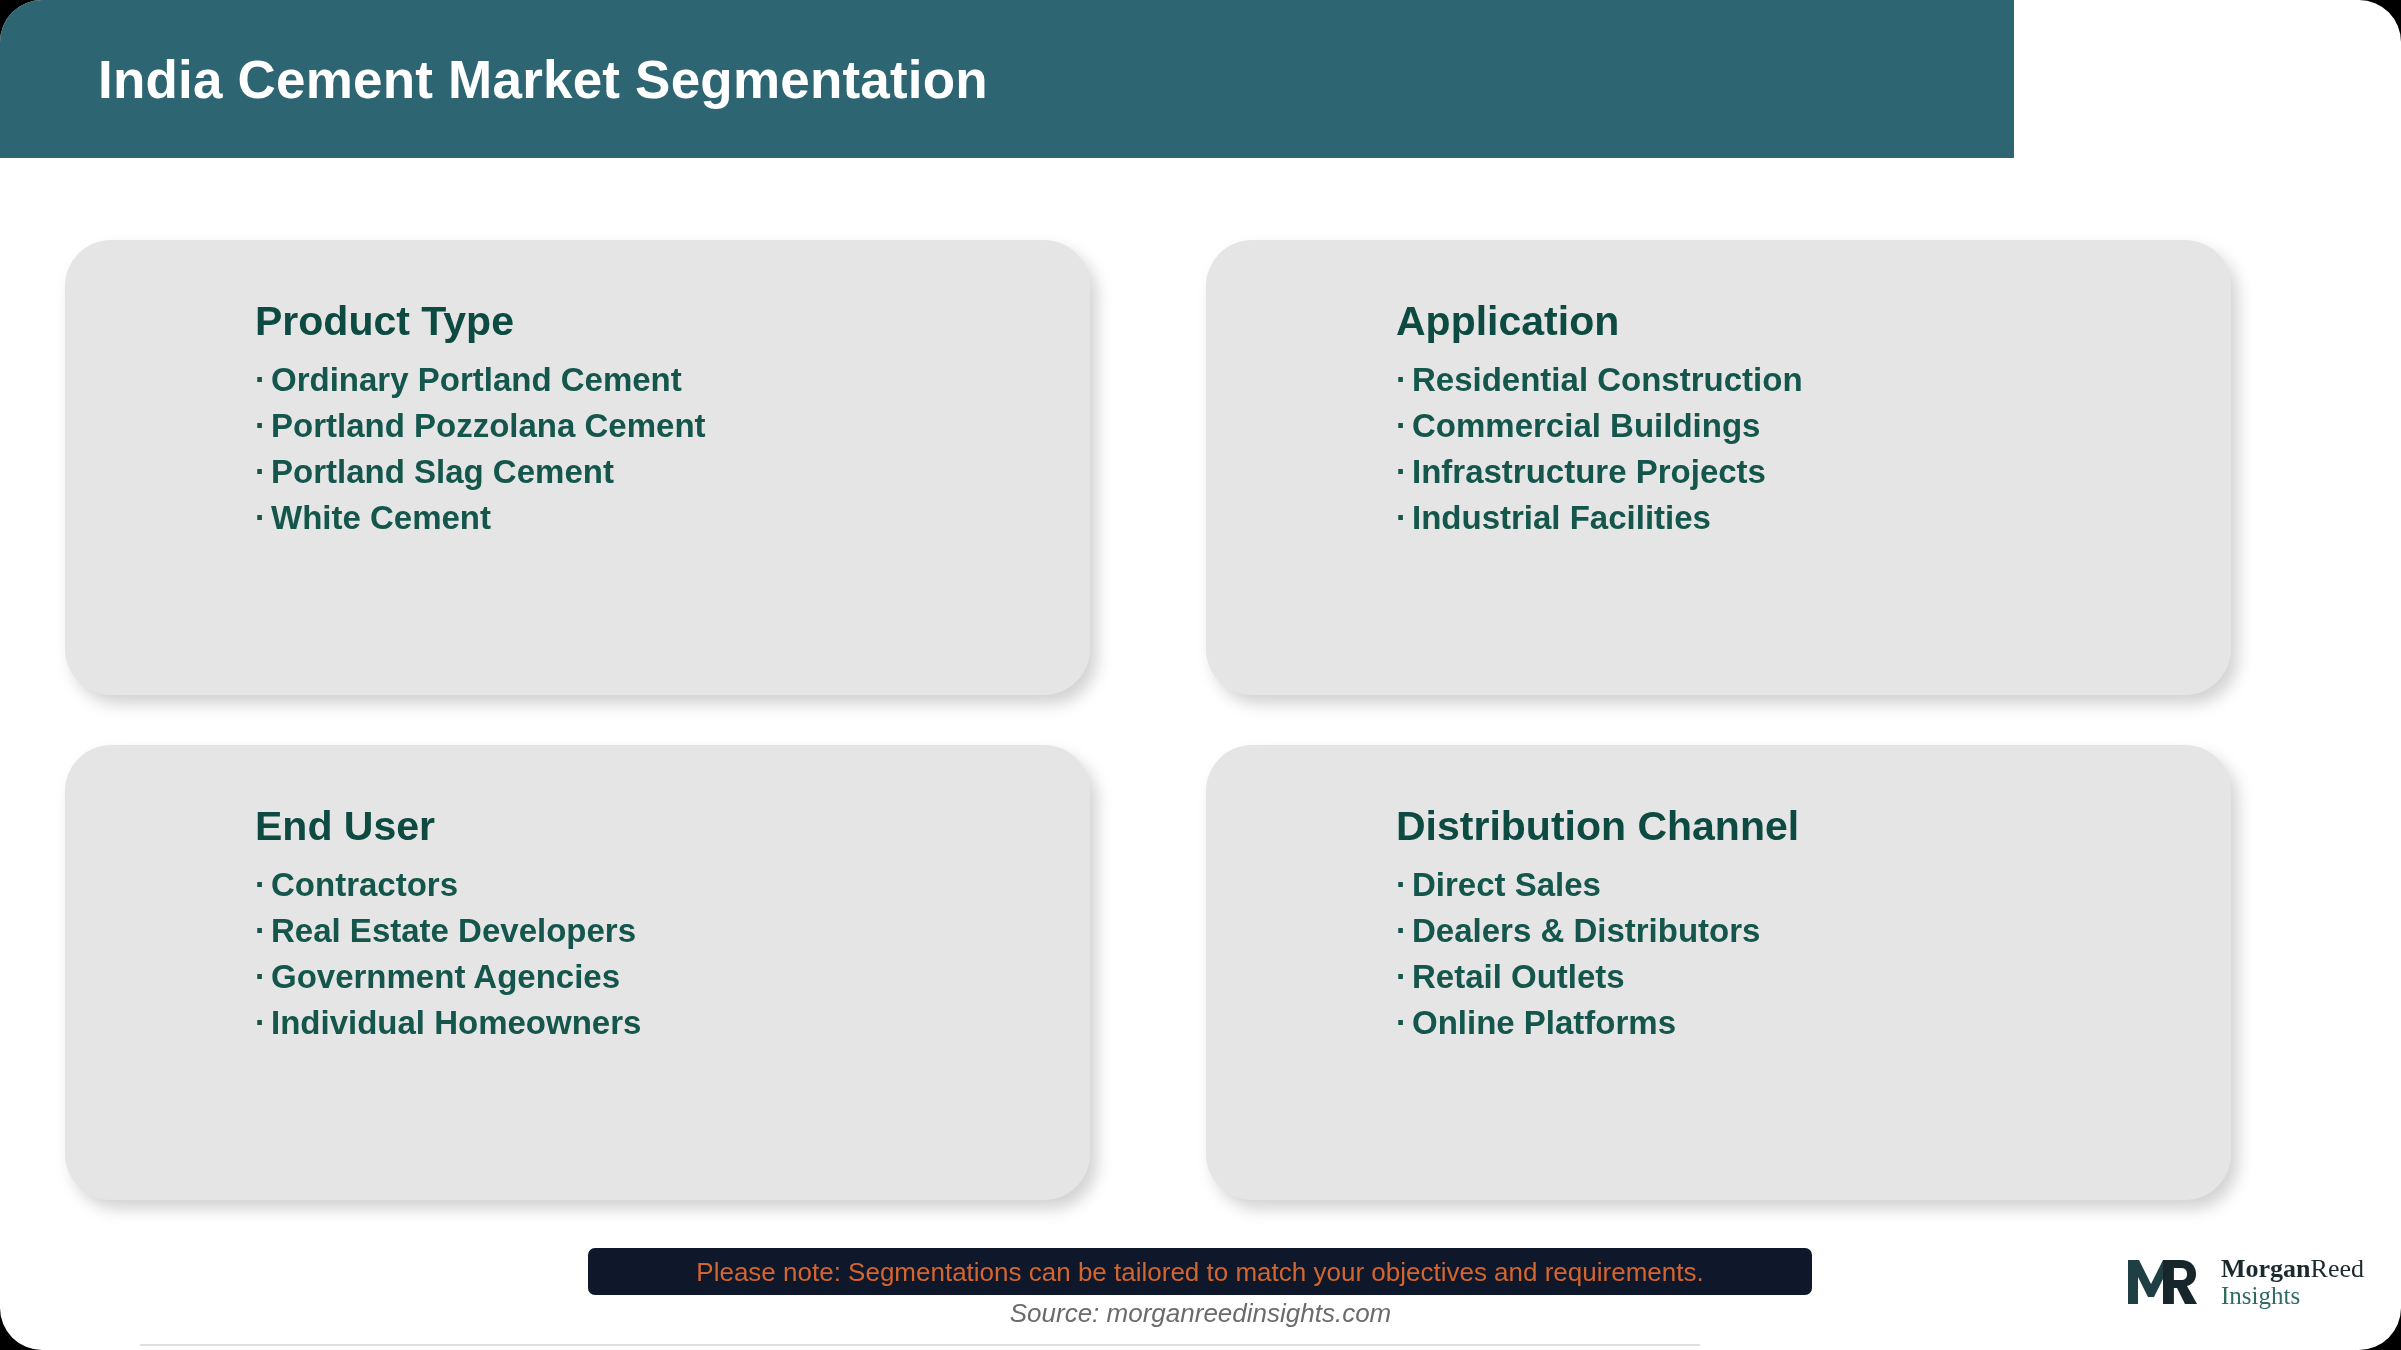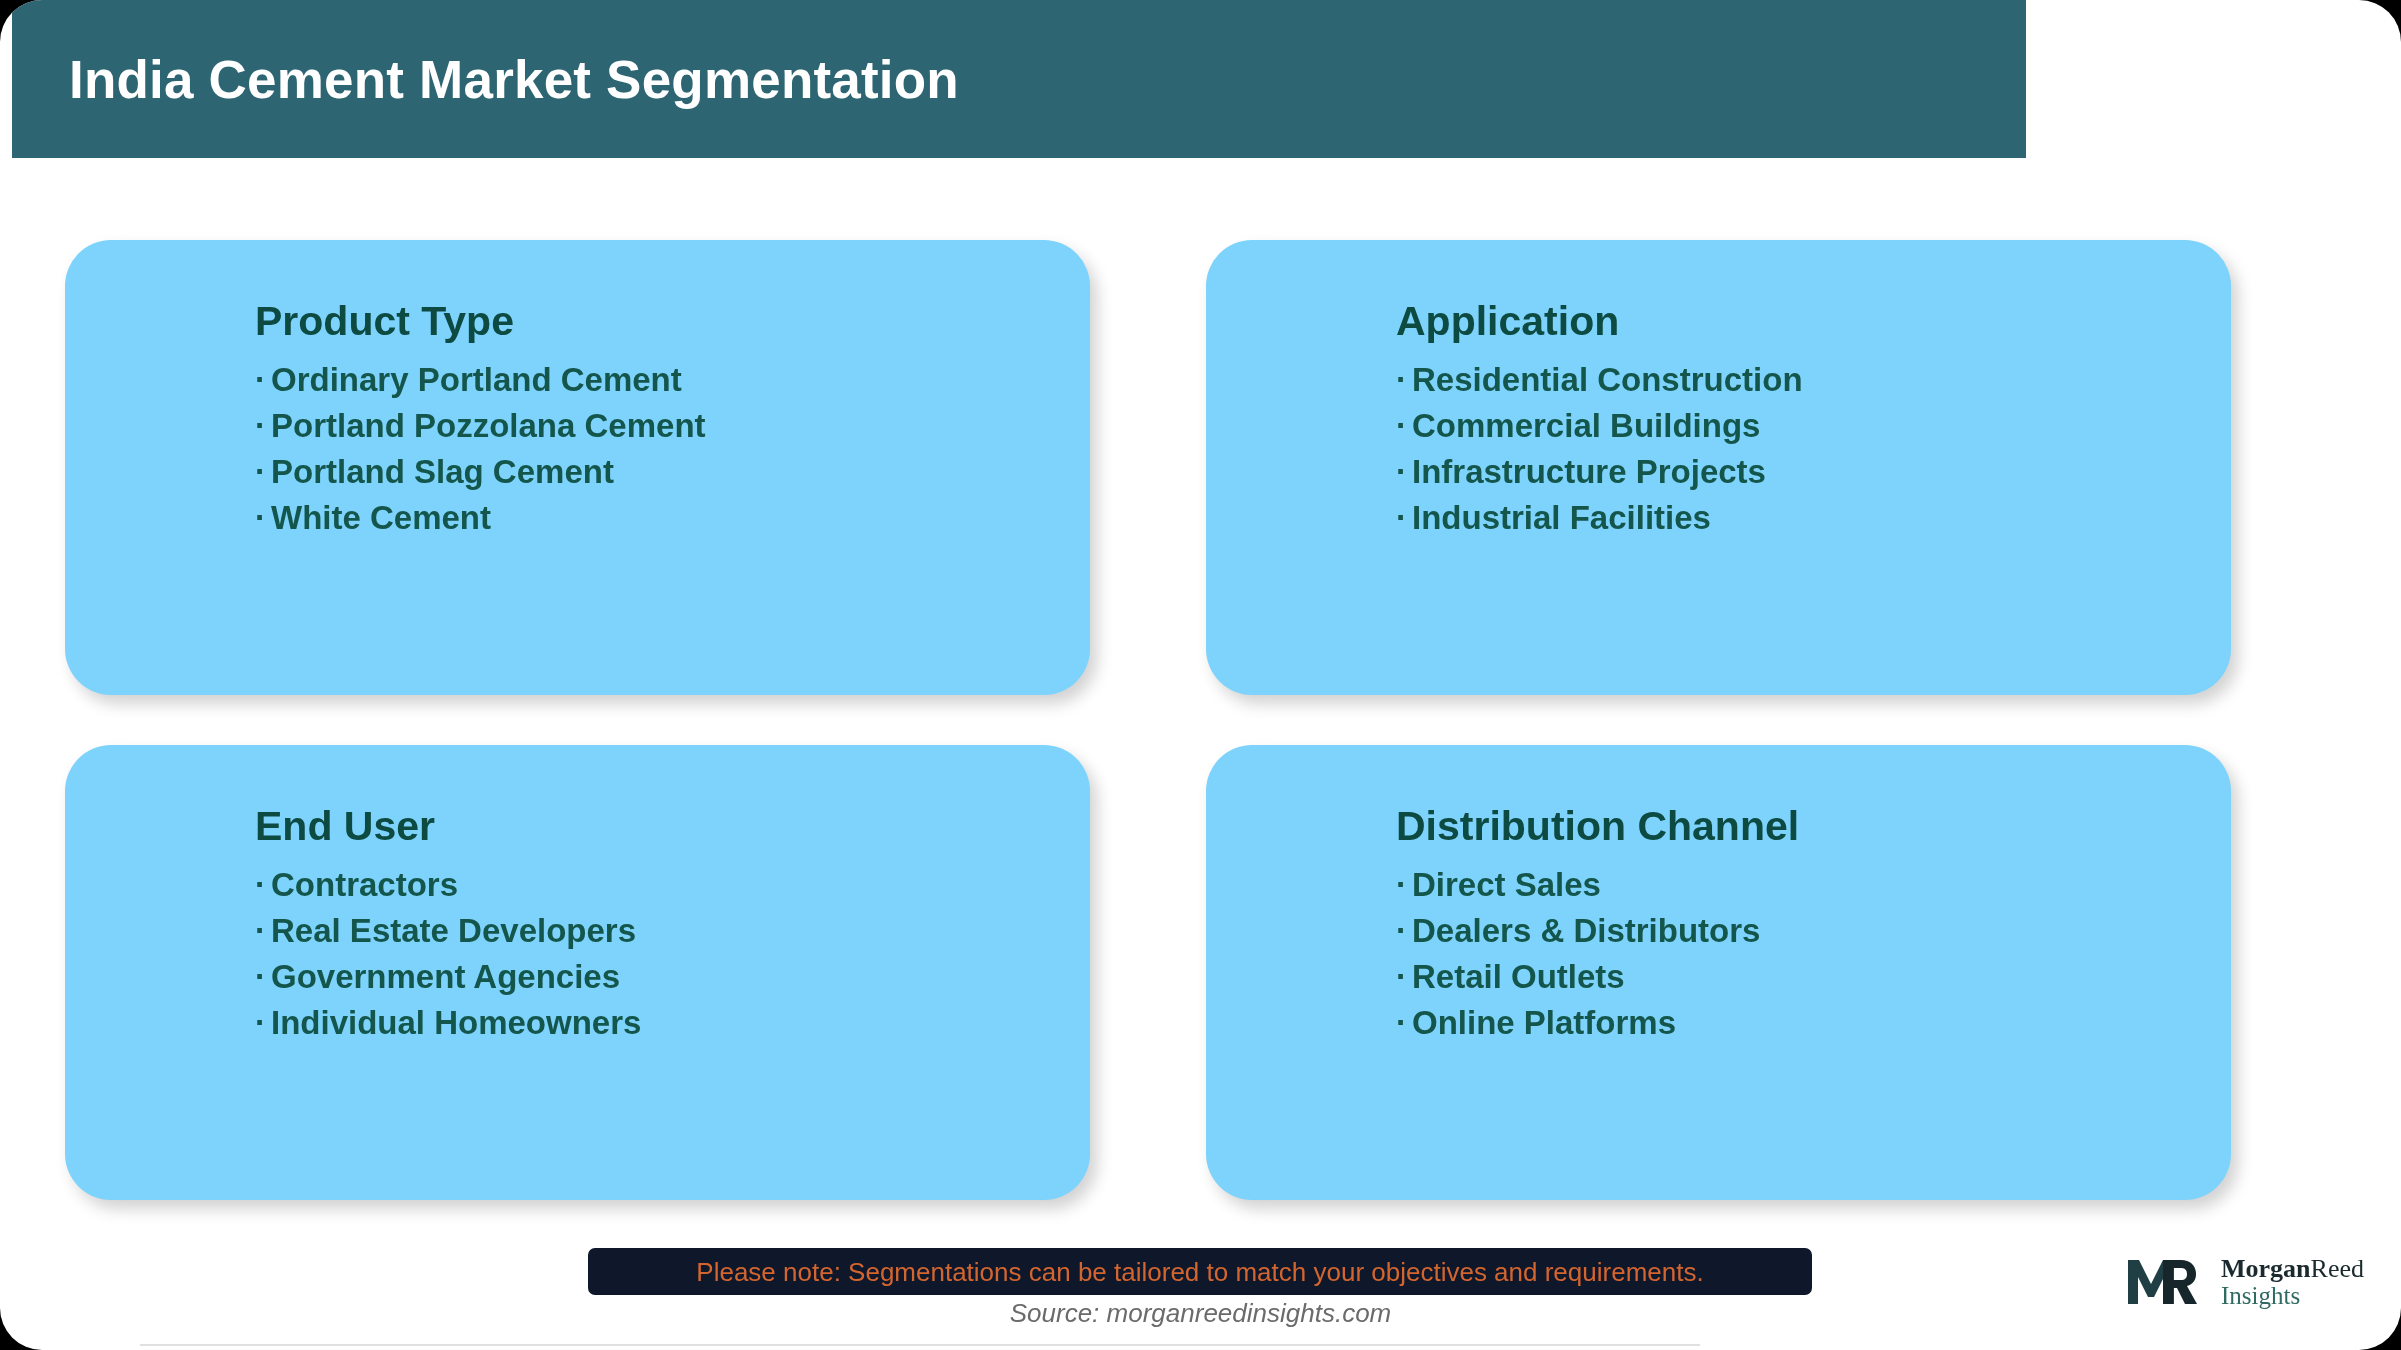--- a/index.html
+++ b/index.html
@@ -28,22 +28,21 @@
   .header {
     position: absolute;
     left: 0;
     top: 0;
     width: 2014px;
     height: 158px;
     background: #2d6572;
     display: flex;
     align-items: center;
     box-sizing: border-box;
-    padding-left: 57px;
-    margin-left: 12px;
+    padding-left: 98px;
   }
   .header-title {
     color: #ffffff;
     font-size: 53px;
     font-weight: bold;
     letter-spacing: 0.2px;
     line-height: 1;
     white-space: nowrap;
   }
 
@@ -52,21 +51,21 @@
     position: absolute;
     left: 65px;
     top: 240px;
     width: 2166px;
     height: 960px;
   }
   .card {
     position: absolute;
     width: 1025px;
     height: 455px;
-    background: #7dd3fc;
+    background: #e5e5e5;
     border-radius: 46px;
     box-shadow: 7px 9px 16px rgba(0,0,0,0.18);
     box-sizing: border-box;
   }
   .card-0 { left: 0px;    top: 0px; }
   .card-1 { left: 1141px; top: 0px; }
   .card-2 { left: 0px;    top: 505px; }
   .card-3 { left: 1141px; top: 505px; }
 
   .card-inner {

